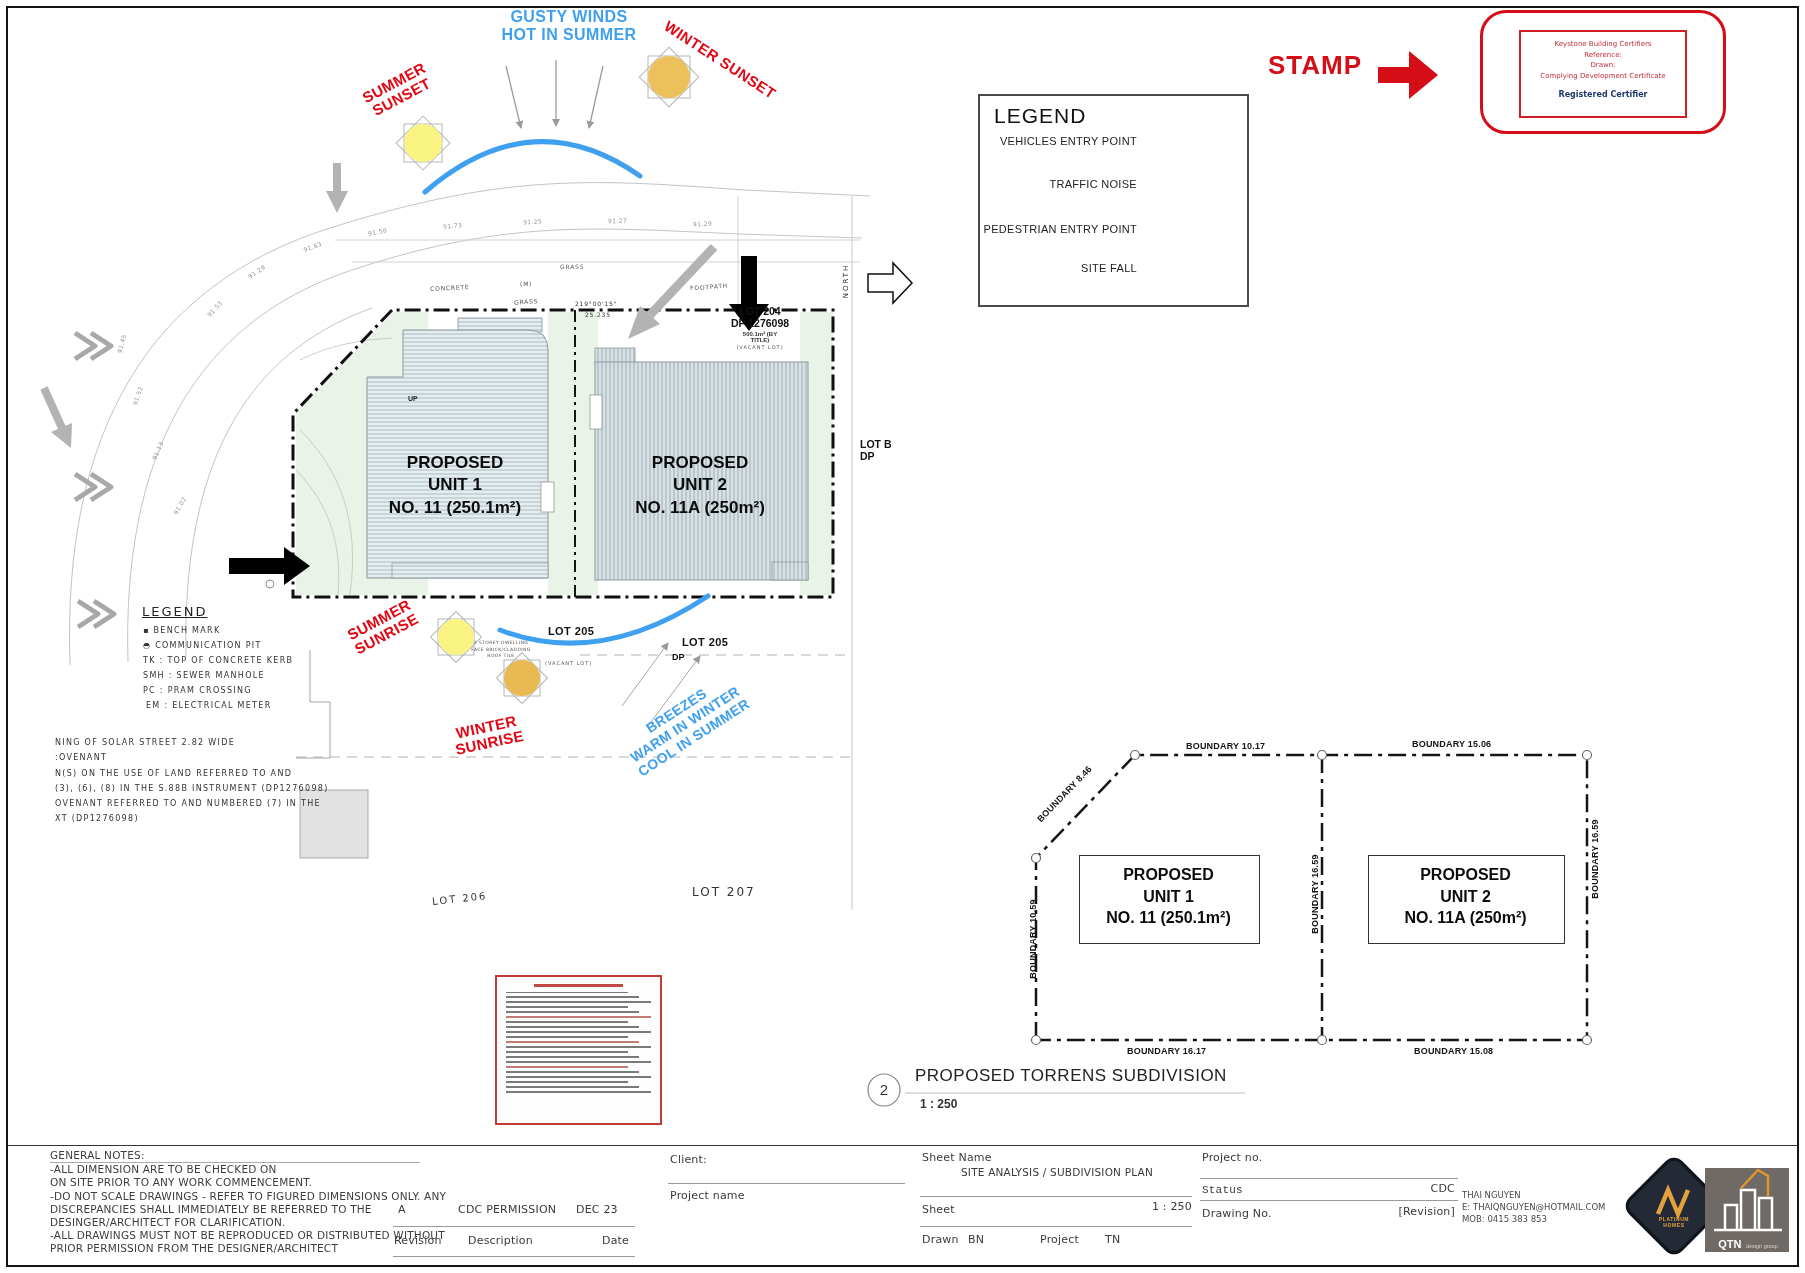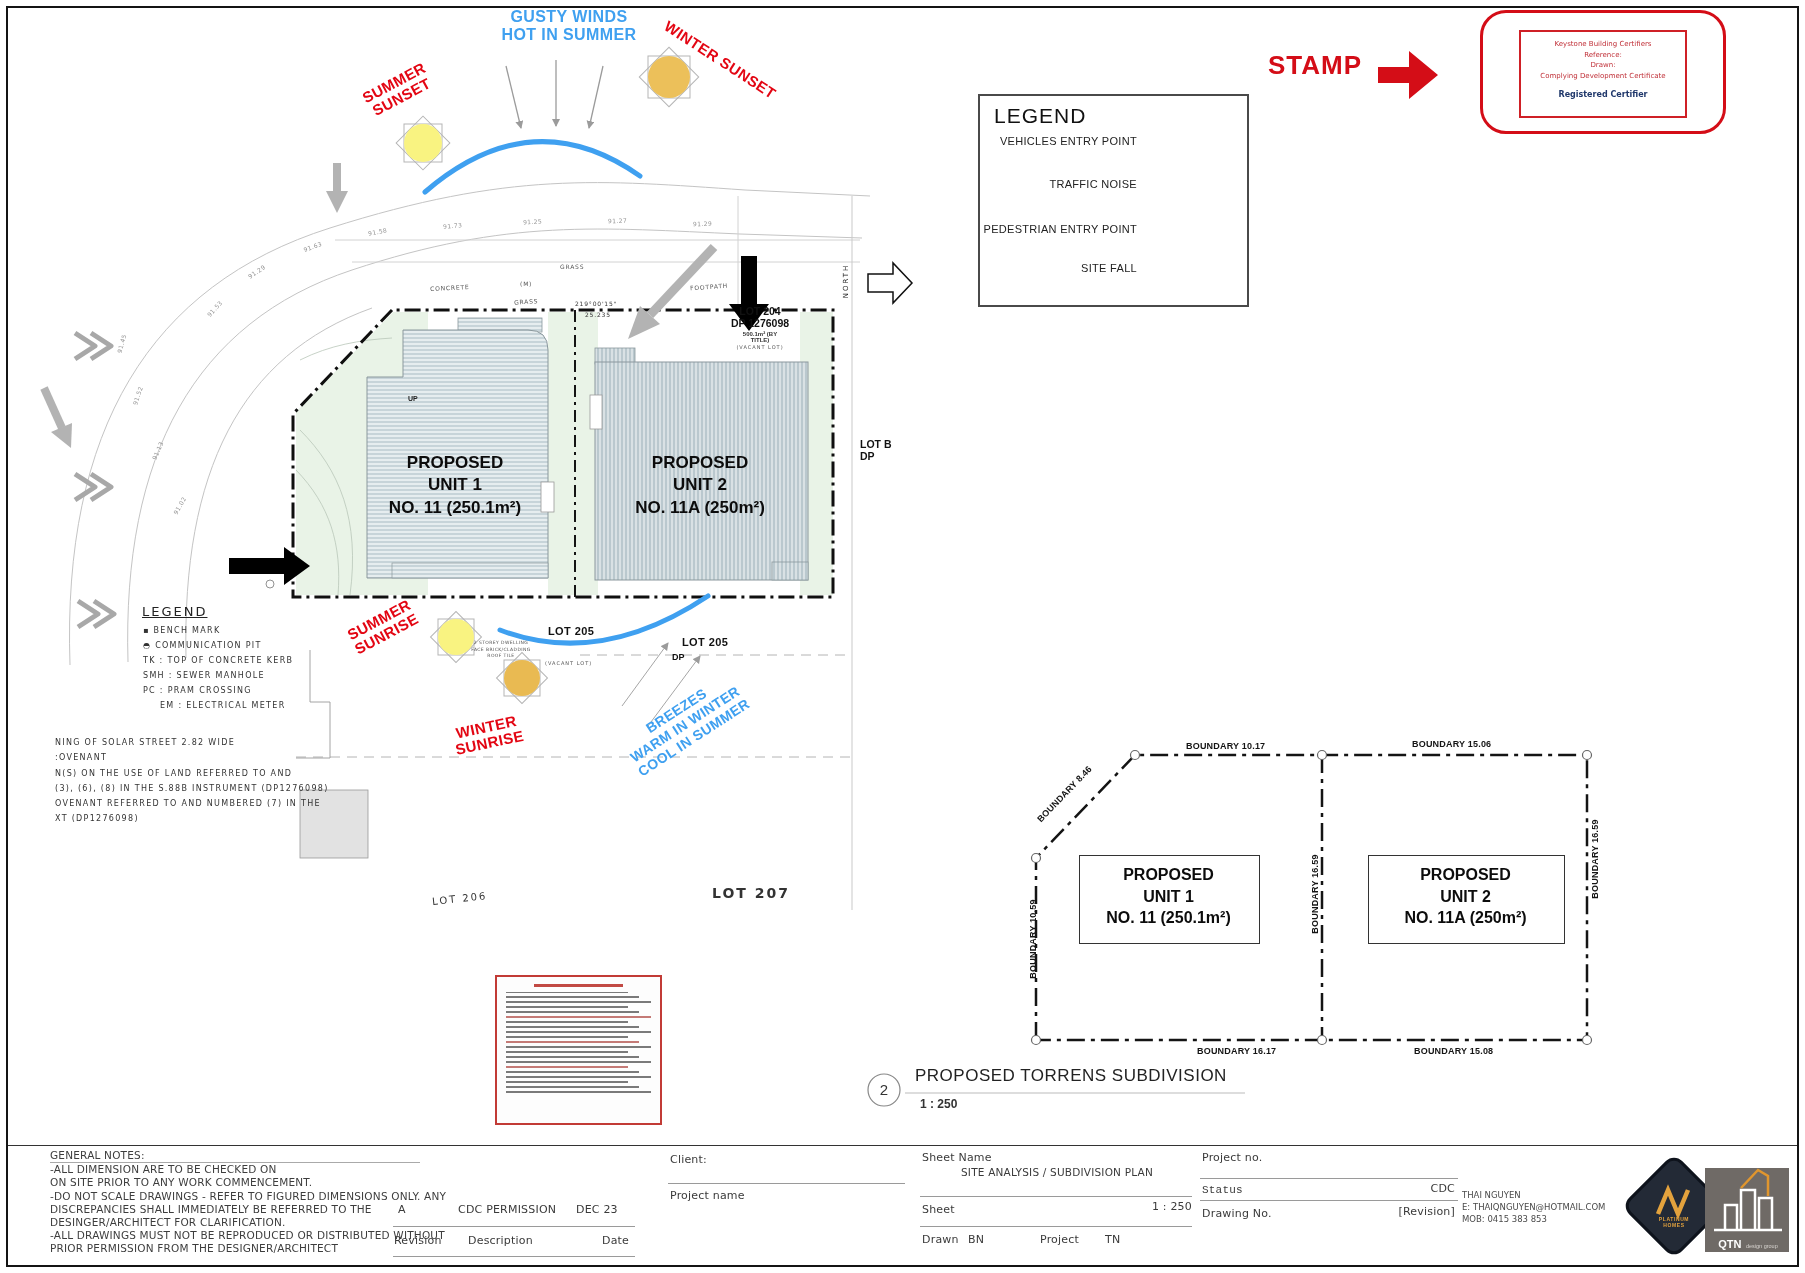--- a/index.html
+++ b/index.html
@@ -258,21 +258,21 @@
   <div class="abs lotbold" style="left:548px;top:625px;">LOT 205</div>
   <div class="abs" style="left:545px;top:660px;font:5px 'DejaVu Sans',sans-serif;letter-spacing:1px;color:#555;">(VACANT LOT)</div>
   <div class="abs" style="left:466px;top:640px;width:70px;text-align:center;font:4.5px/6.5px 'DejaVu Sans',sans-serif;letter-spacing:.4px;color:#555;">
     <div>2 STOREY DWELLING</div>
     <div>FACE BRICK/CLADDING</div>
     <div>ROOF TILE</div>
   </div>
   <div class="abs lotbold" style="left:682px;top:636px;">LOT 205</div>
   <div class="abs" style="left:672px;top:652px;font:bold 9px 'Liberation Sans',sans-serif;color:#111;">DP</div>
   <div class="abs arch" style="left:432px;top:893px;font-size:10px;letter-spacing:2px;transform:rotate(-6deg);">LOT 206</div>
-  <div class="abs arch" style="left:712px;top:885px;font-size:14px;letter-spacing:2px;font-weight:bold;">LOT 207</div>
+  <div class="abs arch" style="left:692px;top:885px;font-size:12px;letter-spacing:2px;">LOT 207</div>
 
   <div class="abs tiny" style="left:560px;top:263px;">GRASS</div>
   <div class="abs tiny" style="left:520px;top:280px;">(M)</div>
   <div class="abs tiny" style="left:430px;top:284px;transform:rotate(-3deg);">CONCRETE</div>
   <div class="abs tiny" style="left:514px;top:298px;transform:rotate(-3deg);">GRASS</div>
   <div class="abs tiny" style="left:575px;top:300px;color:#333;">219°00'15"</div>
   <div class="abs tiny" style="left:585px;top:311px;color:#333;">25.235</div>
   <div class="abs tiny" style="left:690px;top:283px;transform:rotate(-4deg);">FOOTPATH</div>
 
   <span class="abs survey" style="left:112px;top:340px;transform:rotate(-75deg);">91.45</span>
@@ -293,21 +293,21 @@
     <span>▪</span>
     <span>BENCH MARK</span>
   </div>
   <div class="abs arch" style="left:143px;top:641px;">
     <span>◓</span>
     <span>COMMUNICATION PIT</span>
   </div>
   <div class="abs arch" style="left:143px;top:656px;">TK : TOP OF CONCRETE KERB</div>
   <div class="abs arch" style="left:143px;top:671px;">SMH : SEWER MANHOLE</div>
   <div class="abs arch" style="left:143px;top:686px;">PC :  PRAM CROSSING</div>
-  <div class="abs arch" style="left:160px;top:701px;">EM : ELECTRICAL METER</div>
+  <div class="abs arch" style="left:146px;top:701px;">EM : ELECTRICAL METER</div>
 
   <div class="abs" style="left:55px;top:735px;">
     <div class="arch" style="line-height:15.3px;">NING OF SOLAR STREET 2.82 WIDE</div>
     <div class="arch" style="line-height:15.3px;">:OVENANT</div>
     <div class="arch" style="line-height:15.3px;">N(S) ON THE USE OF LAND REFERRED TO AND</div>
     <div class="arch" style="line-height:15.3px;">(3), (6), (8) IN THE S.88B INSTRUMENT (DP1276098)</div>
     <div class="arch" style="line-height:15.3px;">OVENANT REFERRED TO AND NUMBERED (7) IN THE</div>
     <div class="arch" style="line-height:15.3px;">XT (DP1276098)</div>
   </div>
 
@@ -366,21 +366,21 @@
     <div>PROPOSED</div>
     <div>UNIT 2</div>
     <div>NO. 11A (250m²)</div>
   </div>
   <div class="abs bnd" style="left:1186px;top:741px;">BOUNDARY 10.17</div>
   <div class="abs bnd" style="left:1412px;top:739px;">BOUNDARY 15.06</div>
   <div class="abs bnd" style="left:1022px;top:789px;width:85px;text-align:center;transform:rotate(-46deg);">BOUNDARY 8.46</div>
   <div class="abs bnd" style="left:990px;top:934px;width:85px;text-align:center;transform:rotate(-90deg);">BOUNDARY 10.59</div>
   <div class="abs bnd" style="left:1272px;top:889px;width:85px;text-align:center;transform:rotate(-90deg);">BOUNDARY 16.59</div>
   <div class="abs bnd" style="left:1552px;top:854px;width:85px;text-align:center;transform:rotate(-90deg);">BOUNDARY 16.59</div>
-  <div class="abs bnd" style="left:1197px;top:1046px;">BOUNDARY 16.17</div>
+  <div class="abs bnd" style="left:1127px;top:1046px;">BOUNDARY 16.17</div>
   <div class="abs bnd" style="left:1414px;top:1046px;">BOUNDARY 15.08</div>
   <div class="abs" style="left:877px;top:1081px;width:14px;text-align:center;font:15px 'Liberation Sans',sans-serif;color:#333;">2</div>
   <div class="abs" style="left:915px;top:1066px;font:17px 'Liberation Sans',sans-serif;color:#222;letter-spacing:.5px;">PROPOSED TORRENS SUBDIVISION</div>
   <div class="abs" style="left:920px;top:1097px;font:bold 12px 'Liberation Sans',sans-serif;color:#333;">1 : 250</div>
 
   <div class="abs" style="left:8px;top:1145px;width:1789px;border-top:1.5px solid #333;"></div>
 
   <div class="abs" style="left:18px;top:1149px;">
     <div class="notes-line" style="border-bottom:1px solid #aaa;width:370px;">GENERAL NOTES:</div>
     <div class="notes-line">-ALL DIMENSION ARE TO BE CHECKED ON</div>

